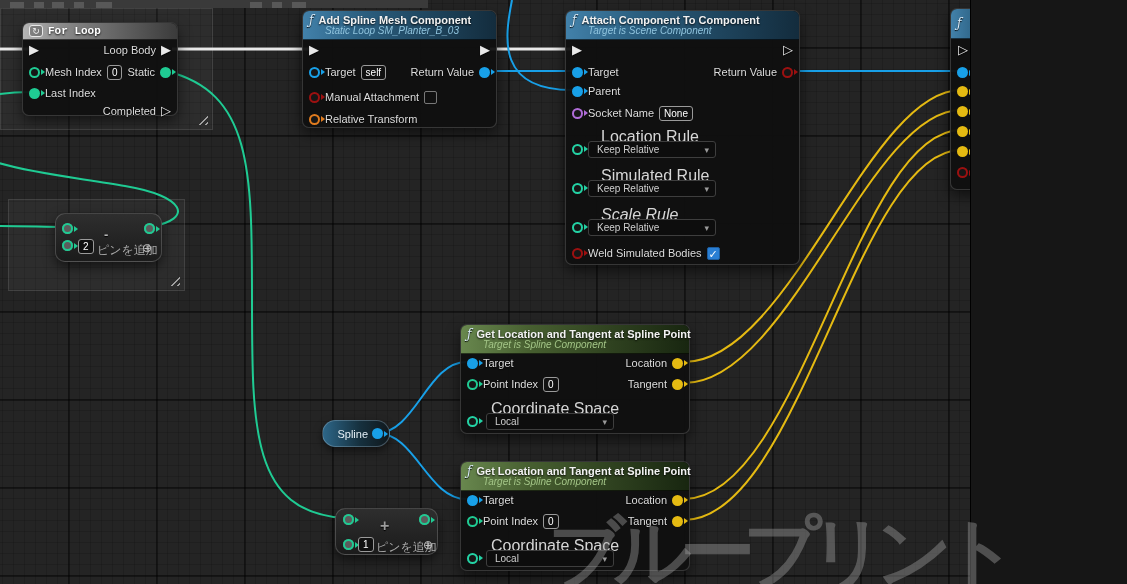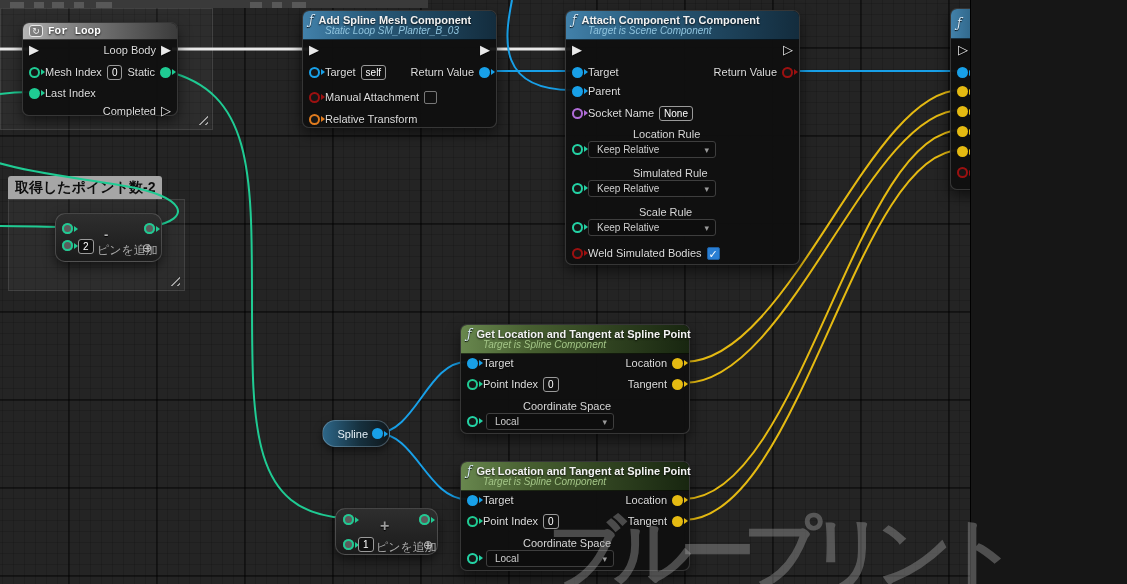--- a/index.html
+++ b/index.html
@@ -57,21 +57,21 @@
   .hdr-gray{ background:linear-gradient(90deg,#b4b4b4 0%,#8a8a8a 25%,#3b3b3b 100%); }
   .ficon{ font-style:italic; font-family:"DejaVu Serif",serif; color:#dceefb; font-size:12px; line-height:12px; text-shadow:0 1px 1px #000;}
   .loop-icon{
     width:14px;height:12px;border:1px solid #e8e8e8;border-radius:3px;
     font-size:9px;line-height:10px;text-align:center;color:#f0f0f0;background:rgba(0,0,0,.25);
   }
   .row{ position:absolute; display:flex; align-items:center; gap:5px; height:14px; white-space:nowrap;}
   .row.left{ left:6px; }
   .row.right{ right:6px; }
   .plabel{ color:#dcdcdc; font-size:11px; text-shadow:0 1px 1px rgba(0,0,0,.8);}
-  .sublabel{ position:absolute; color:#d6d6d6; font-size:11px; white-space:nowrap;margin-left:32px;}
+  .sublabel{ position:absolute; color:#d6d6d6; font-size:16px; white-space:nowrap;}
   .pin{
     position:relative; display:inline-block; width:11px; height:11px; border-radius:50%;
     background:currentColor; flex:0 0 auto;
   }
   .pin::after{
     content:""; position:absolute; left:12px; top:2.5px; width:0; height:0;
     border-top:3px solid transparent; border-bottom:3px solid transparent;
     border-left:4px solid currentColor;
   }
   .pin.ring{ background:#161616; box-shadow:inset 0 0 0 2px currentColor; }
@@ -117,21 +117,20 @@
 </style>
 </head>
 <body>
 
 <div id="canvas">
 
   <div class="comment-body" style="left:0; top:8px; width:213px; height:122px;">
     <div class="resize-hatch" style="right:4px; bottom:4px;"></div>
   </div>
 
-  <div class="comment-header" style="left:8px; top:176px;">取得したポイント数-2</div>
   <div class="comment-body" style="left:8px; top:199px; width:177px; height:92px;">
     <div class="resize-hatch" style="right:4px; bottom:4px;"></div>
   </div>
 
   <svg class="wires" width="1127" height="584">
     <path d="M0,49 L30,49" stroke="#e9e9e9" stroke-width="3" fill="none"></path>
     <path d="M172,49 L310,49" stroke="#e9e9e9" stroke-width="3" fill="none"></path>
     <path d="M490,49 L571,49" stroke="#e9e9e9" stroke-width="3" fill="none"></path>
     <path d="M490,71 L574,71" stroke="#18a0e8" stroke-width="2" fill="none"></path>
     <path d="M800,71 L962,71" stroke="#18a0e8" stroke-width="2" fill="none"></path>
@@ -252,21 +251,21 @@
       <span class="chev">▾</span>
     </div>
     <div class="sublabel" style="left:35px; top:156px;">Simulated Rule</div>
     <div class="row left" style="top:170px;">
         <span class="pin ring c-teal"></span>
       </div>
     <div class="dropdown" style="left:22px; top:169px; width:128px;">
       <span>Keep Relative</span>
       <span class="chev">▾</span>
     </div>
-    <div class="sublabel" style="left:41px; top:195px;">Scale Rule</div>
+    <div class="sublabel" style="left:35px; top:195px;font-style:italic;">Scale Rule</div>
     <div class="row left" style="top:209px;">
         <span class="pin ring c-teal"></span>
       </div>
     <div class="dropdown" style="left:22px; top:208px; width:128px;">
       <span>Keep Relative</span>
       <span class="chev">▾</span>
     </div>
     <div class="row left" style="top:235px;">
       <span class="pin ring c-red"></span>
       <span class="plabel">Weld Simulated Bodies</span>

